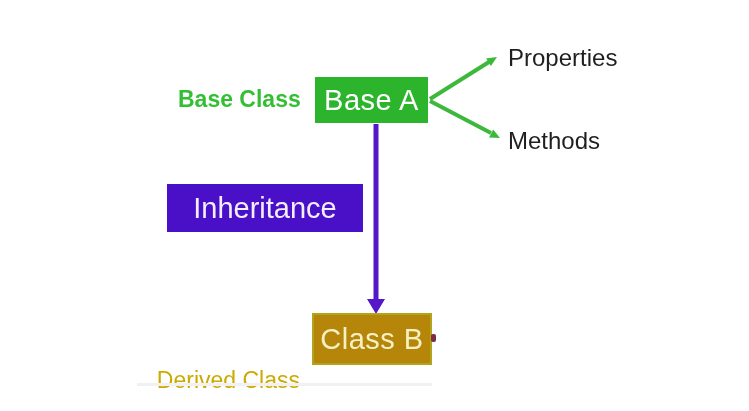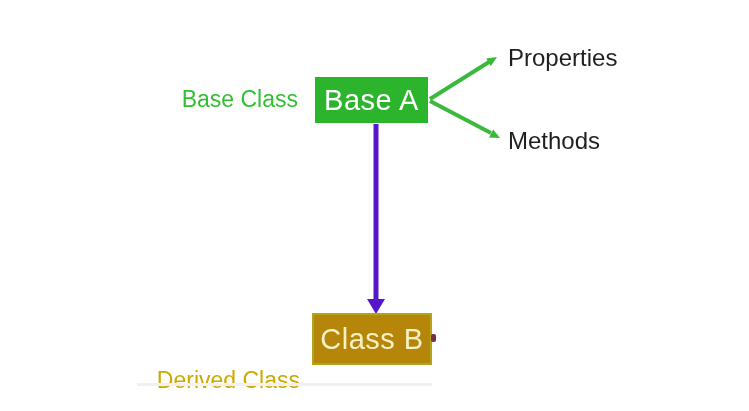--- a/index.html
+++ b/index.html
@@ -49,20 +49,21 @@
   .side-label {
     position: absolute;
     font-size: 23px;
     line-height: 28px;
     white-space: nowrap;
   }
   .base-class-label {
     left: 178px; top: 85px;
     width: 120px;
     text-align: right;
+    font-weight: bold;
   }
   .derived-class-label {
     left: 150px; top: 326px;
     width: 150px;
     text-align: right;
   }
   .properties-label {
     left: 508px; top: 44px;
     font-size: 24px;
   }
@@ -102,20 +103,23 @@
   <div class="side-label base-class-label" style="color: rgb(51, 191, 51);">Base Class</div>
 
   <div class="node class-a-box" style="background-color: rgb(45, 180, 45); color: rgb(255, 255, 255); border-color: rgb(41, 168, 41);">
     <span>Base A</span>
   </div>
 
   <div class="side-label properties-label" style="color: rgb(31, 31, 31);">Properties</div>
 
   <div class="side-label methods-label" style="color: rgb(31, 31, 31);">Methods</div>
 
+  <div class="node inheritance-box" style="background-color: rgb(74, 16, 200); color: rgb(242, 238, 252);">
+    <span>Inheritance</span>
+  </div>
 
   <div class="side-label derived-class-label" style="color: rgb(204, 170, 0); margin-top: 40px;">Derived Class</div>
 
   <div class="node class-b-box" style="background-color: rgb(181, 134, 10); color: rgb(246, 241, 195); border-color: rgb(179, 165, 25);">
     <span>Class B</span>
   </div>
 
   <div class="artifact-mark" style="background-color: rgb(123, 45, 78);"></div>
 
   <div class="faint-divider" style="background-color: rgb(241, 241, 241);"></div>

